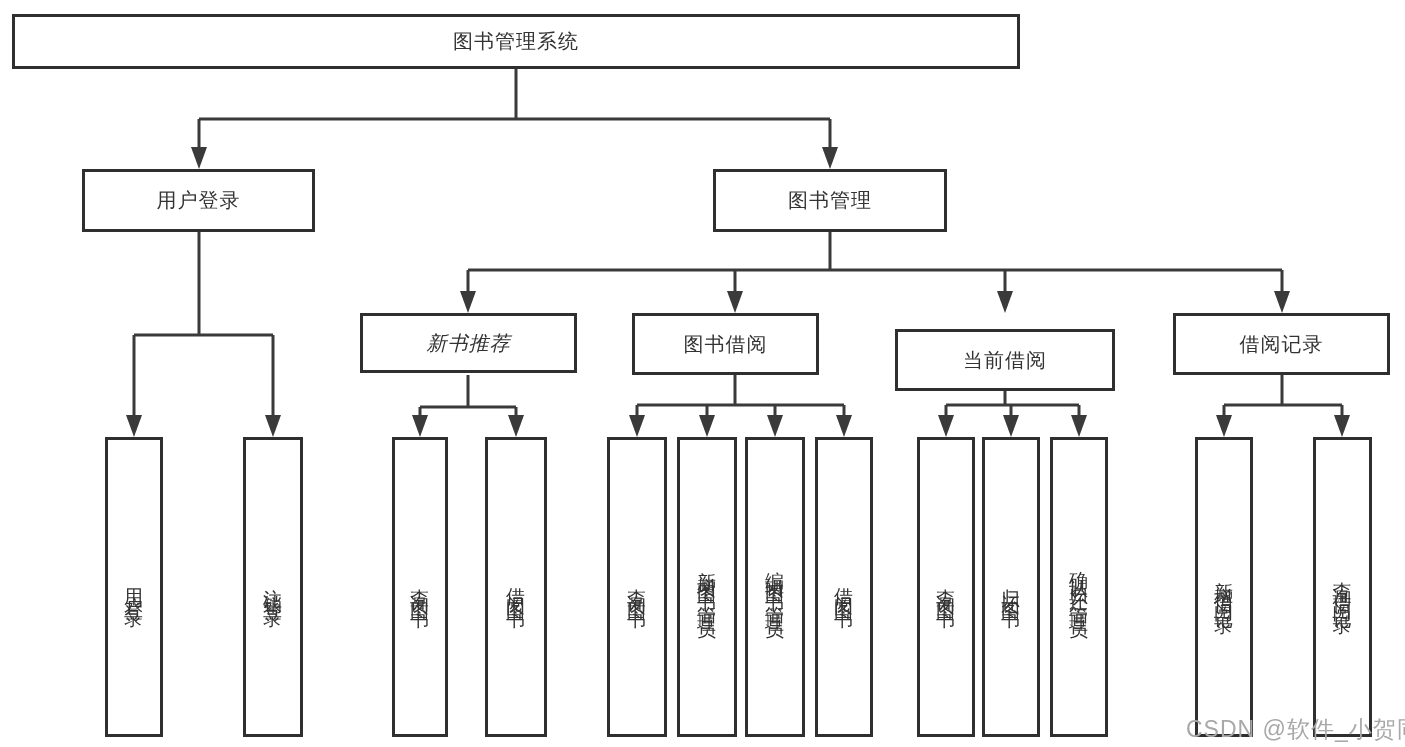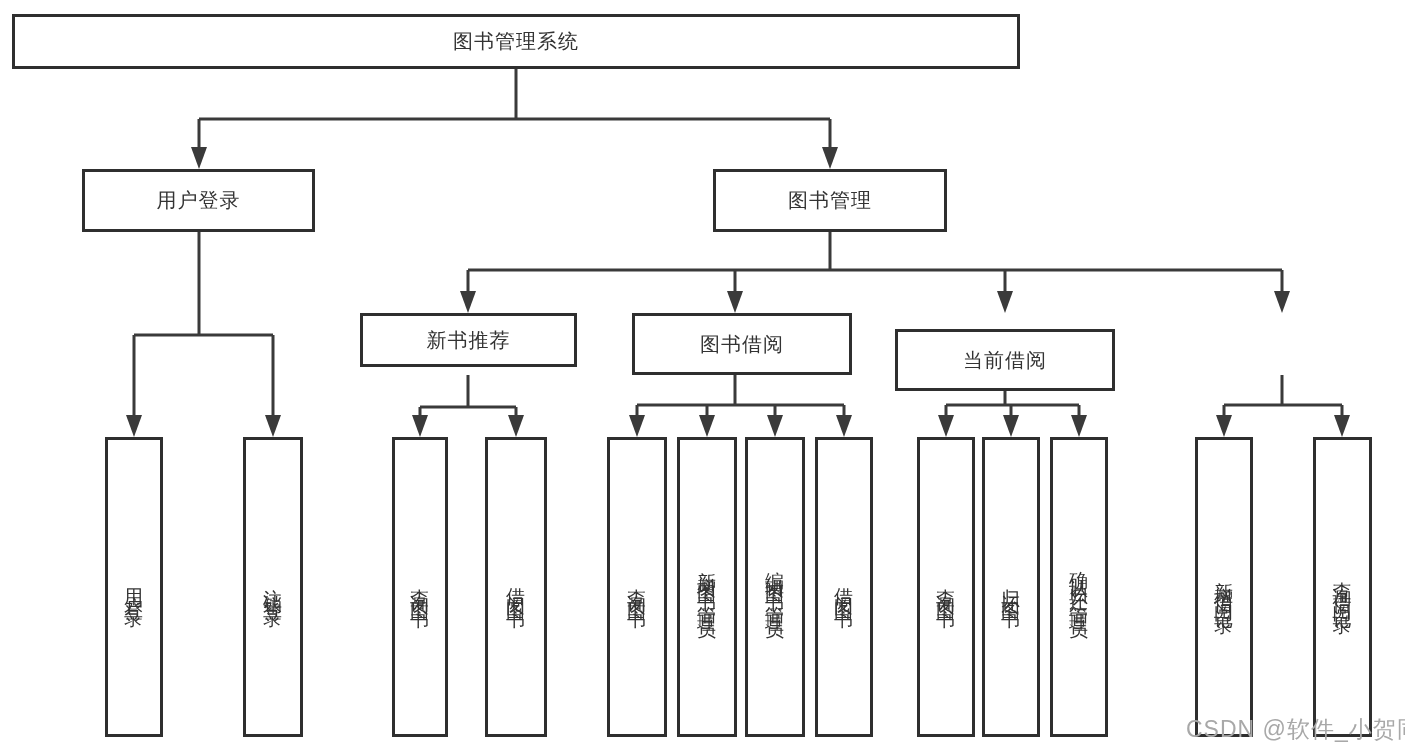--- a/index.html
+++ b/index.html
@@ -37,22 +37,22 @@
     line-height:1;
     font-size:19px;
     padding:6px 0;
   }
   
   #box-root{left:12px;top:14px;width:1008px;height:55px;}
   
   #box-user-login{left:82px;top:169px;width:233px;height:63px;}
   #box-book-mgmt{left:713px;top:169px;width:234px;height:63px;}
   
-  #box-new-book-rec{left:360px;top:313px;width:217px;height:54px;}
-  #box-book-borrow{left:632px;top:313px;width:220px;height:62px;}
+  #box-new-book-rec{left:360px;top:313px;width:217px;height:60px;font-style:italic;}
+  #box-book-borrow{left:632px;top:313px;width:187px;height:62px;}
   #box-current-borrow{left:895px;top:313px;width:220px;height:62px;margin-top:16px;}
   #box-borrow-records{left:1173px;top:313px;width:217px;height:62px;}
   
   .leaf{top:437px;height:300px;}
   #leaf-u1{left:105px;width:58px;}
   #leaf-u2{left:243px;width:60px;}
   #leaf-n1{left:392px;width:56px;}
   #leaf-n2{left:485px;width:62px;}
   #leaf-b1{left:607px;width:60px;}
   #leaf-b2{left:677px;width:60px;}
@@ -123,20 +123,21 @@
   </svg>
 
   <div class="box" id="box-root">图书管理系统</div>
 
   <div class="box" id="box-user-login">用户登录</div>
   <div class="box" id="box-book-mgmt">图书管理</div>
 
   <div class="box" id="box-new-book-rec">新书推荐</div>
   <div class="box" id="box-book-borrow">图书借阅</div>
   <div class="box" id="box-current-borrow">当前借阅</div>
+  <div class="box" id="box-borrow-records">借阅记录</div>
 
   <div class="box vbox leaf" id="leaf-u1">用户登录</div>
   <div class="box vbox leaf" id="leaf-u2">注销登录</div>
 
   <div class="box vbox leaf" id="leaf-n1">查询图书</div>
   <div class="box vbox leaf" id="leaf-n2">借阅图书</div>
 
   <div class="box vbox leaf" id="leaf-b1">查询图书</div>
   <div class="box vbox leaf" id="leaf-b2">新增图书（管理员）</div>
   <div class="box vbox leaf" id="leaf-b3">编辑图书（管理员）</div>

